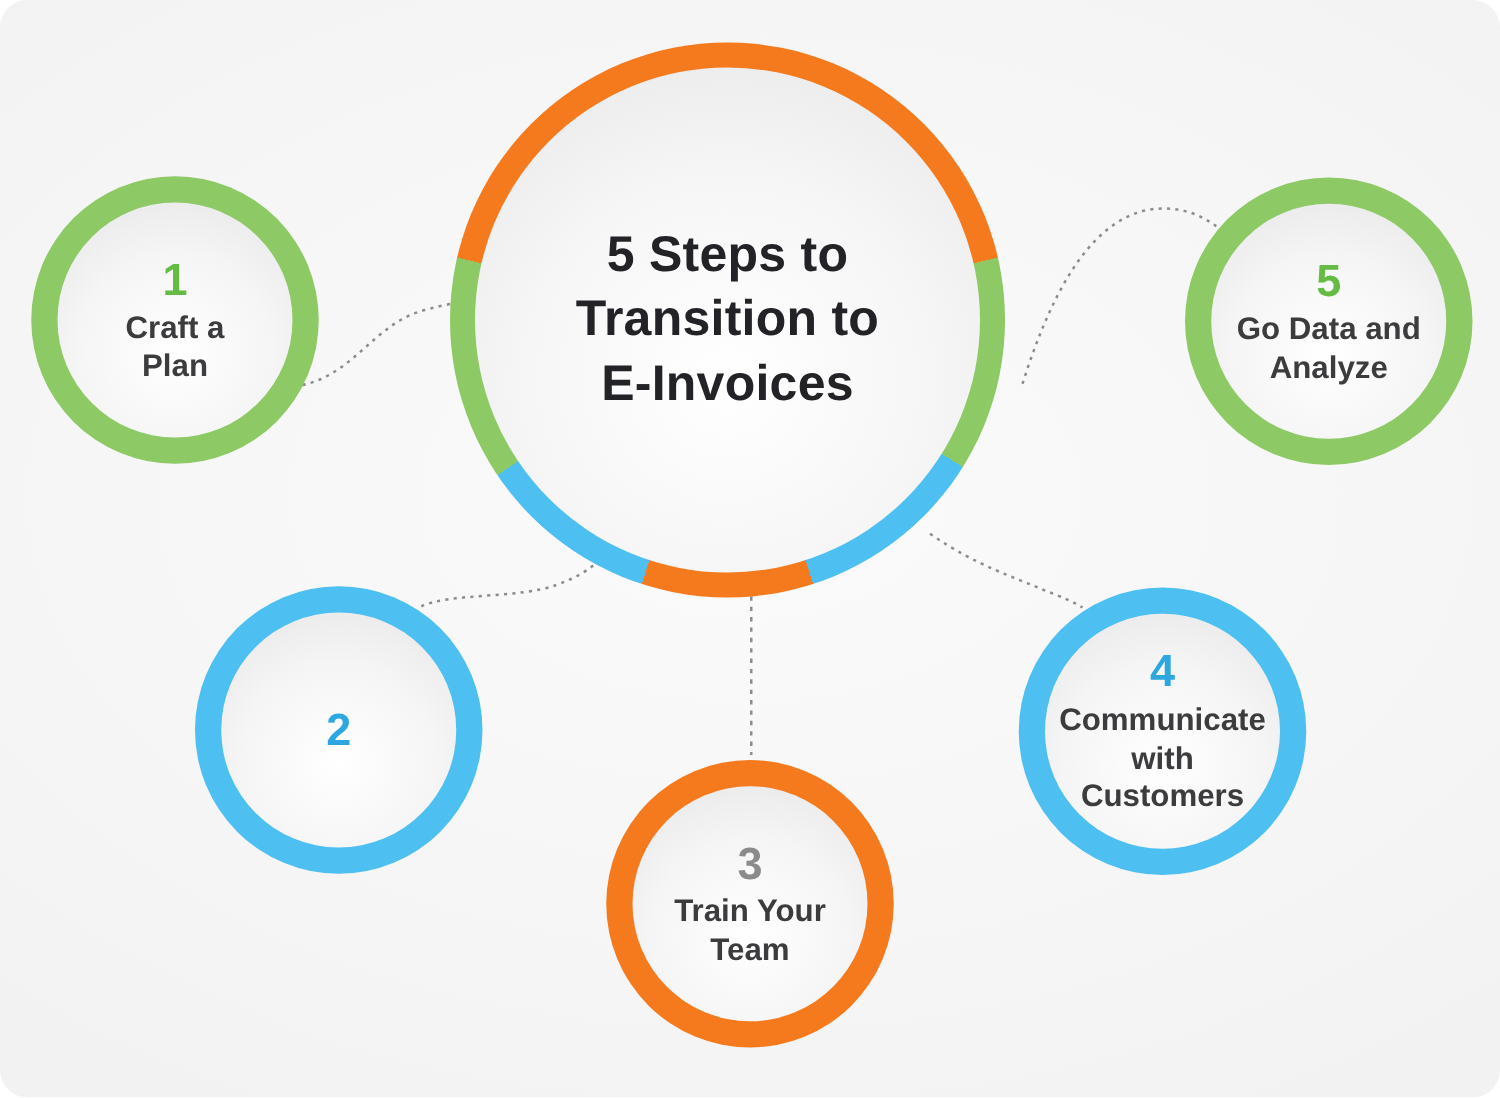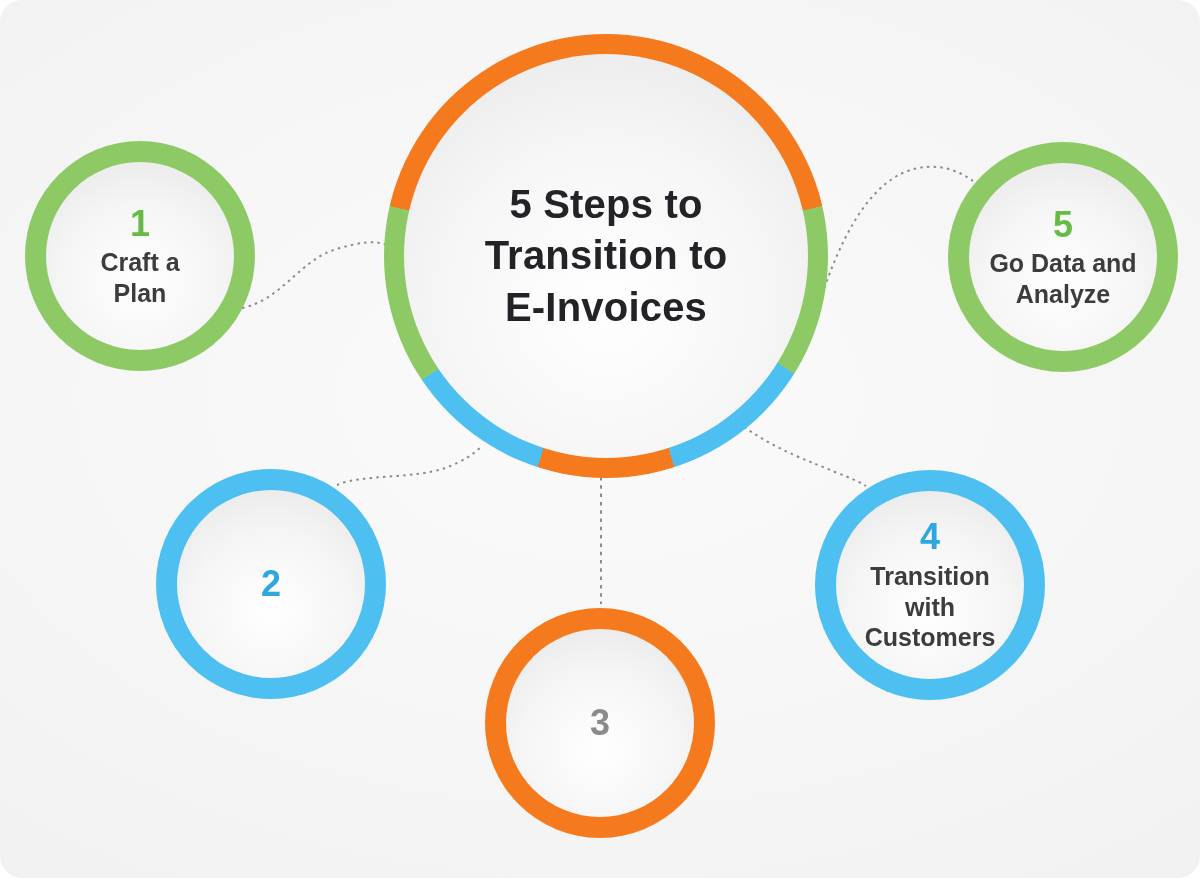--- a/index.html
+++ b/index.html
@@ -6,21 +6,21 @@
   .canvas{
     position:relative;
     width:1200px;height:878px;
     border-radius:22px;
     background:radial-gradient(ellipse 75% 65% at 50% 45%, #fbfbfc 0%, #f5f5f6 70%, #f2f2f3 100%);
     overflow:hidden;
     font-family:"Liberation Sans","DejaVu Sans",sans-serif;
   }
   
   .central{
-    position:absolute;left:384px;top:34px;width:444px;height:444px;
+    position:absolute;left:360px;top:34px;width:444px;height:444px;
     border-radius:50%;
   }
   .central .inner{
     position:absolute;inset:20px;border-radius:50%;
     background:radial-gradient(circle at 50% 62%, #ffffff 0%, #f6f6f6 50%, #eaeaea 88%, #e4e4e4 100%);
     display:flex;align-items:center;justify-content:center;
   }
   .central .title{
     font-size:40px;font-weight:700;line-height:1.28;
     color:var(--title, #232327);
@@ -80,27 +80,29 @@
 
   <div class="step step-2" style="background: rgb(77, 191, 240);">
     <div class="inner">
       <div class="num" style="color: rgb(44, 167, 224);">2</div>
     </div>
   </div>
 
   <div class="step step-3" style="background: rgb(245, 121, 29);">
     <div class="inner">
       <div class="num" style="color: rgb(139, 139, 139);">3</div>
+      <div class="label">Train Your
+Team</div>
     </div>
   </div>
 
   <div class="step step-4" style="background: rgb(77, 191, 240);">
     <div class="inner">
       <div class="num" style="color: rgb(44, 167, 224);">4</div>
-      <div class="label">Transition
+      <div class="label">Communicate
 with
 Customers</div>
     </div>
   </div>
 
   <div class="step step-5" style="background: rgb(141, 201, 101);">
     <div class="inner">
       <div class="num" style="color: rgb(102, 187, 68);">5</div>
       <div class="label">Go Data and
 Analyze</div>

